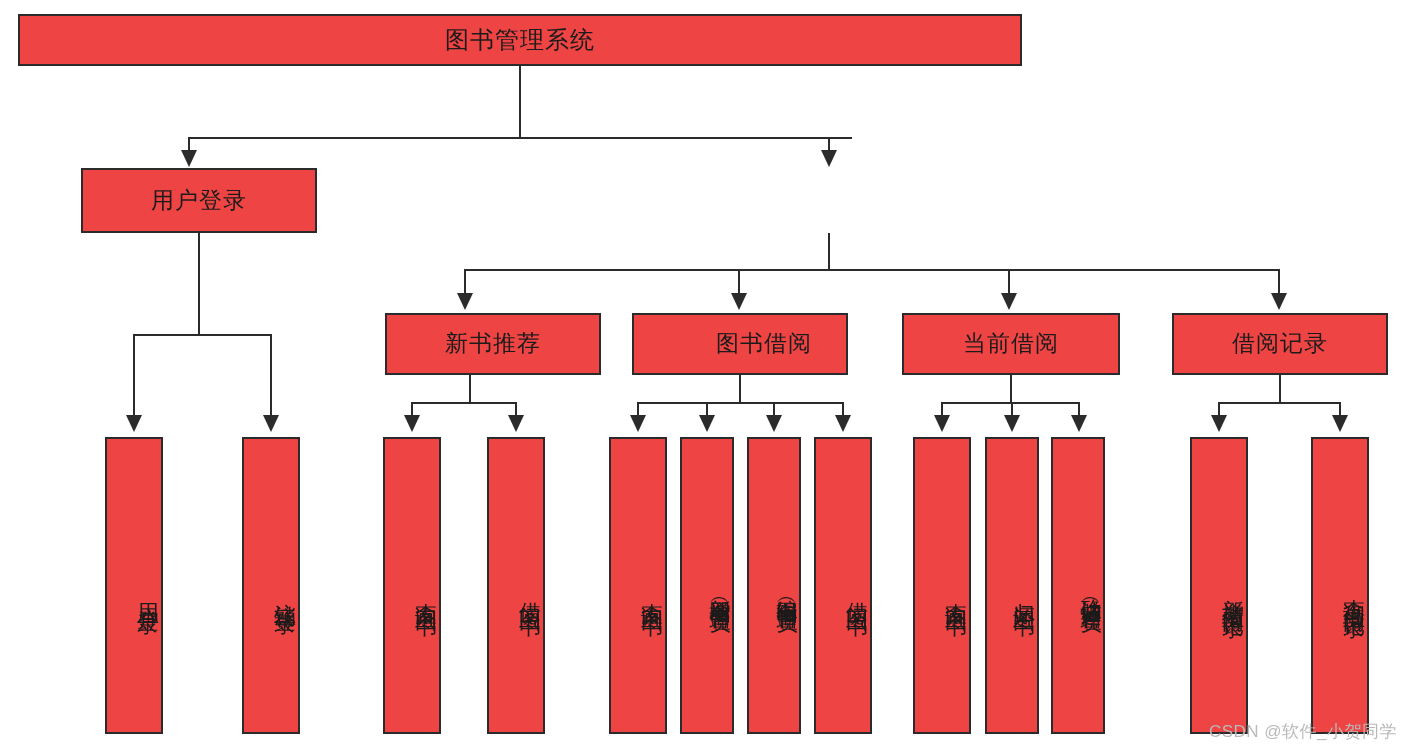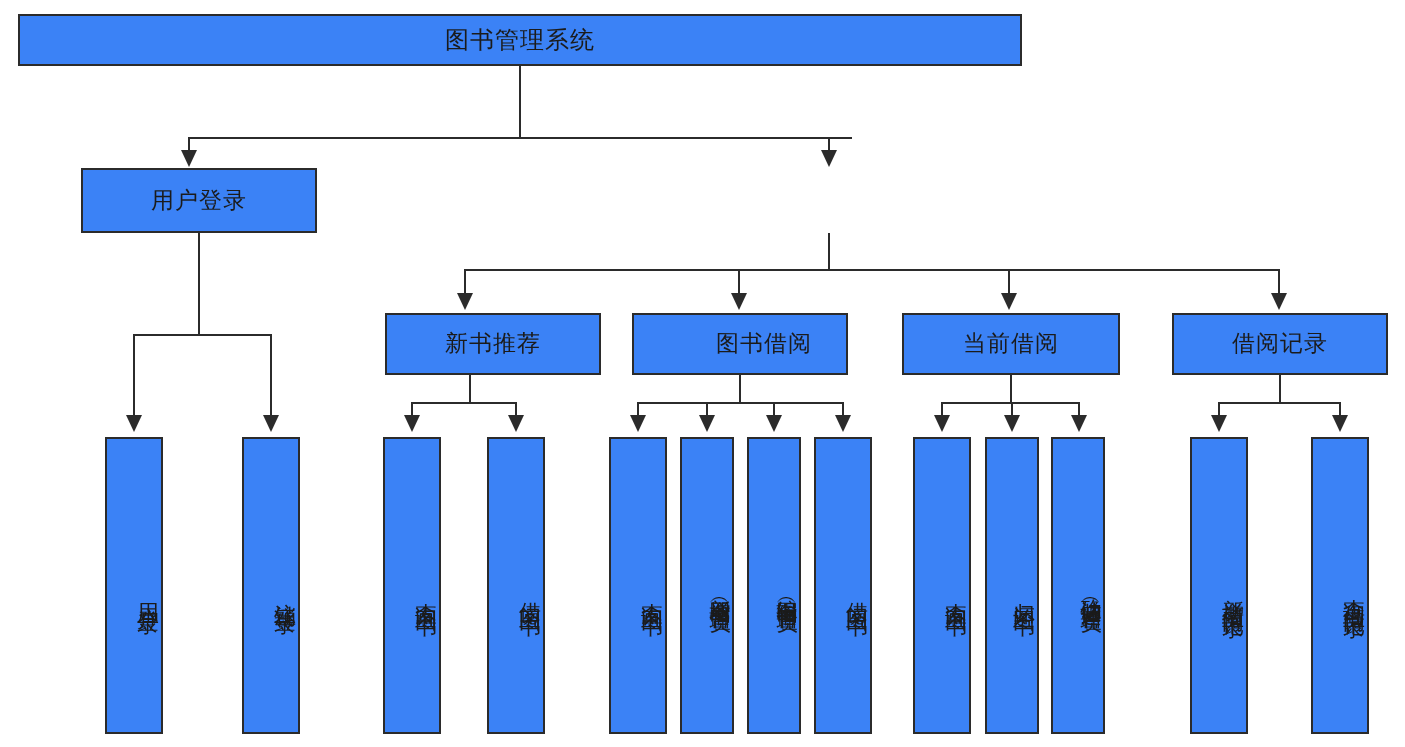--- a/index.html
+++ b/index.html
@@ -13,21 +13,21 @@
     width:1405px;
     height:747px;
     background:#ffffff;
     overflow:hidden;
   }
   
   .node{
     position:absolute;
     box-sizing:border-box;
     border:2px solid #2b2b2b;
-    background:#3b82f6;
+    background:#ef4444;
     color:#1b1b1b;
     display:flex;
     align-items:center;
     justify-content:center;
     text-align:center;
     line-height:1.18;
   }
   .node.h{           
     font-size:23px;
     letter-spacing:1px;
@@ -148,13 +148,14 @@
   <div class="node v" style="left: 609px; top: 437px; width: 58px; height: 297px;">查询图书</div>
   <div class="node v tall" style="left: 680px; top: 437px; width: 54px; height: 297px;">新增图书（管理员）</div>
   <div class="node v tall" style="left: 747px; top: 437px; width: 54px; height: 297px;">编辑图书（管理员）</div>
   <div class="node v" style="left: 814px; top: 437px; width: 58px; height: 297px;">借阅图书</div>
   <div class="node v" style="left: 913px; top: 437px; width: 58px; height: 297px;">查询图书</div>
   <div class="node v" style="left: 985px; top: 437px; width: 54px; height: 297px;">归还图书</div>
   <div class="node v tall" style="left: 1051px; top: 437px; width: 54px; height: 297px;">确认归还（管理员）</div>
   <div class="node v" style="left: 1190px; top: 437px; width: 58px; height: 297px;">新增借阅记录</div>
   <div class="node v" style="left: 1311px; top: 437px; width: 58px; height: 297px;">查询借阅记录</div>
 
+  <div id="watermark">CSDN @软件_小贺同学</div>
 </div>
 
 </body></html>

